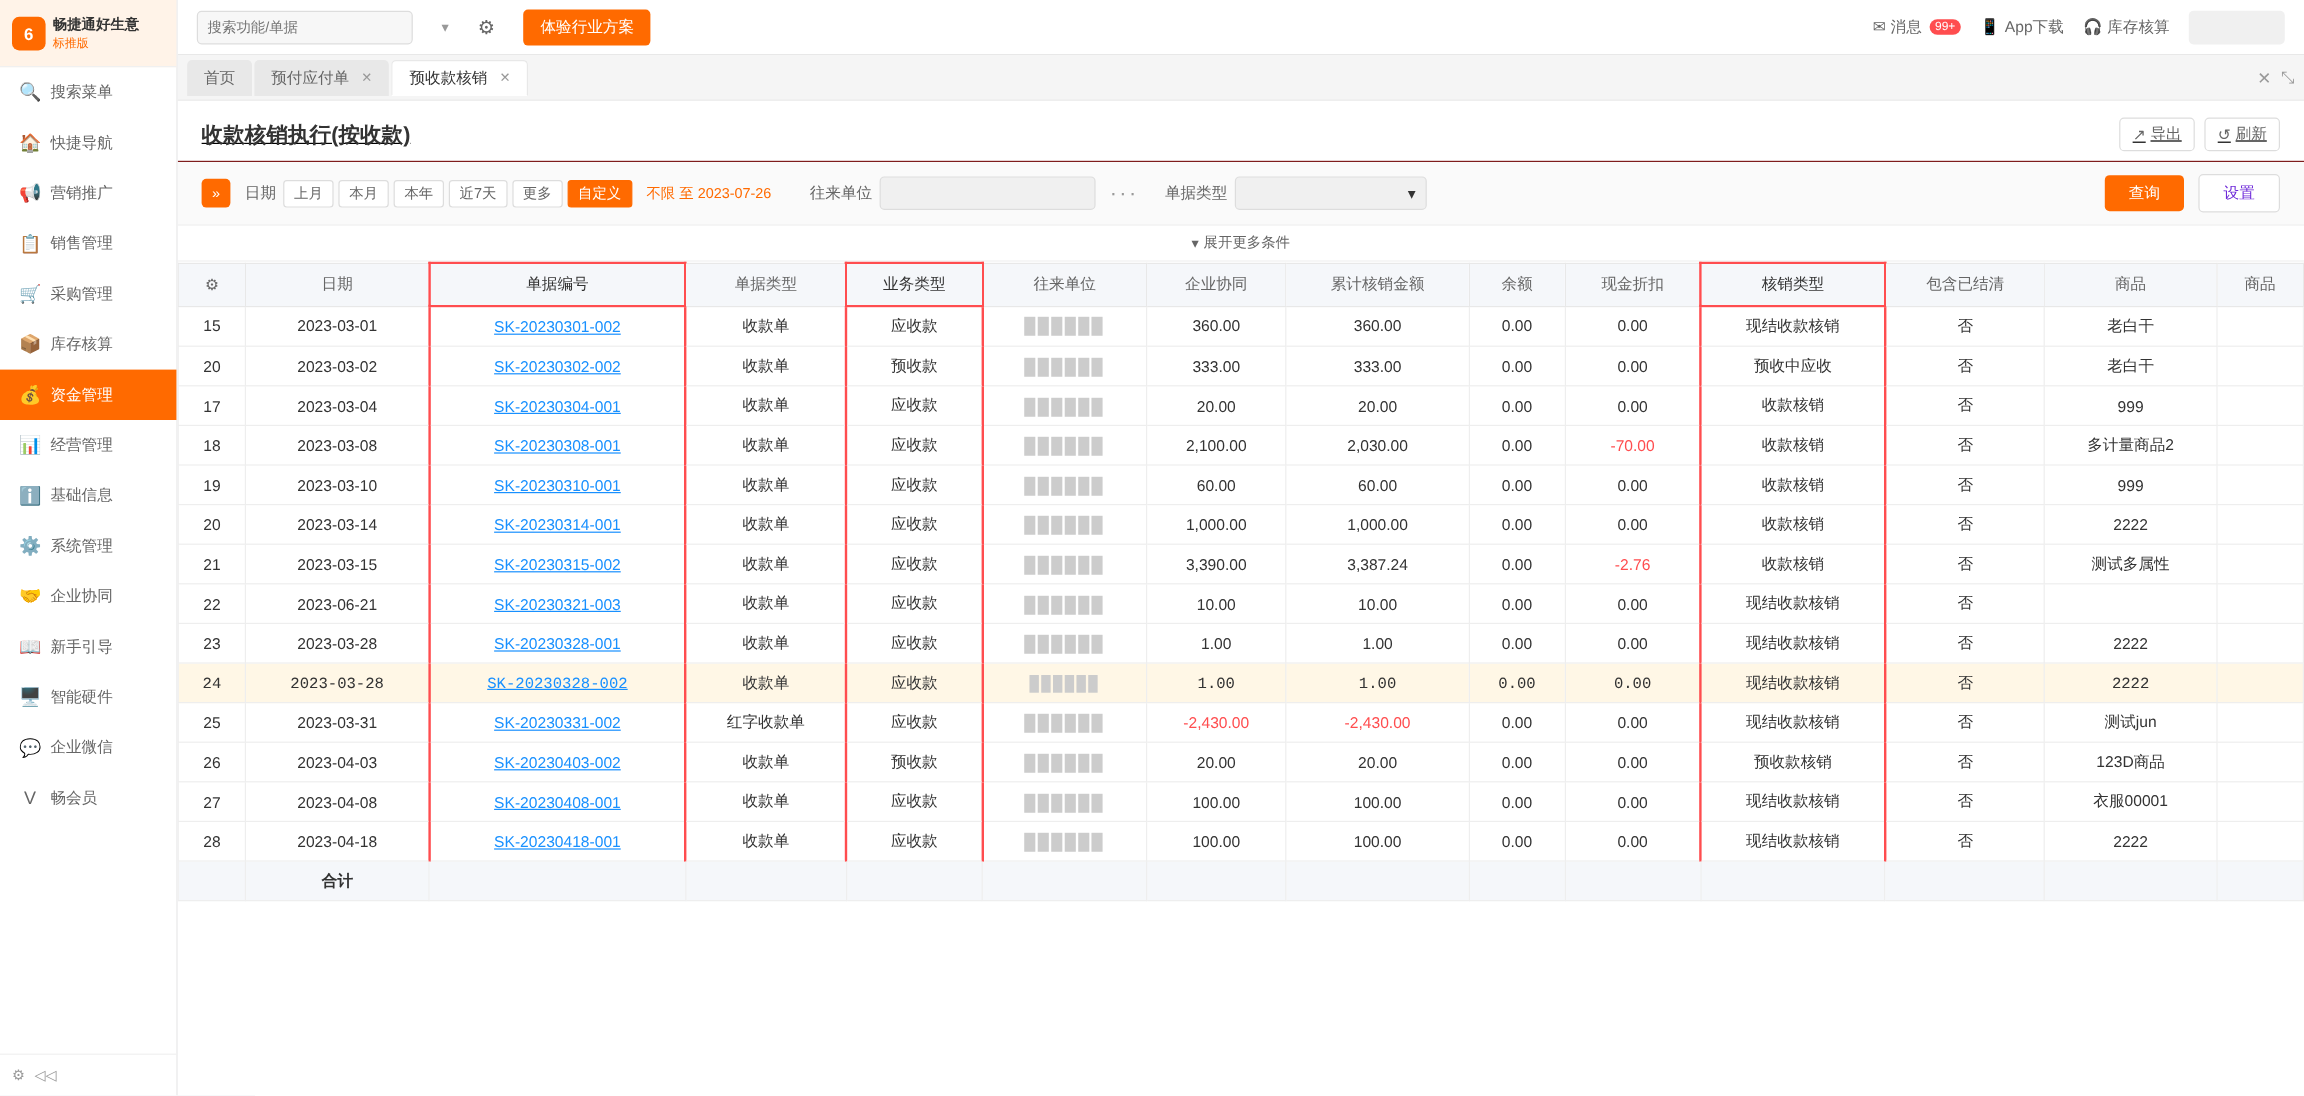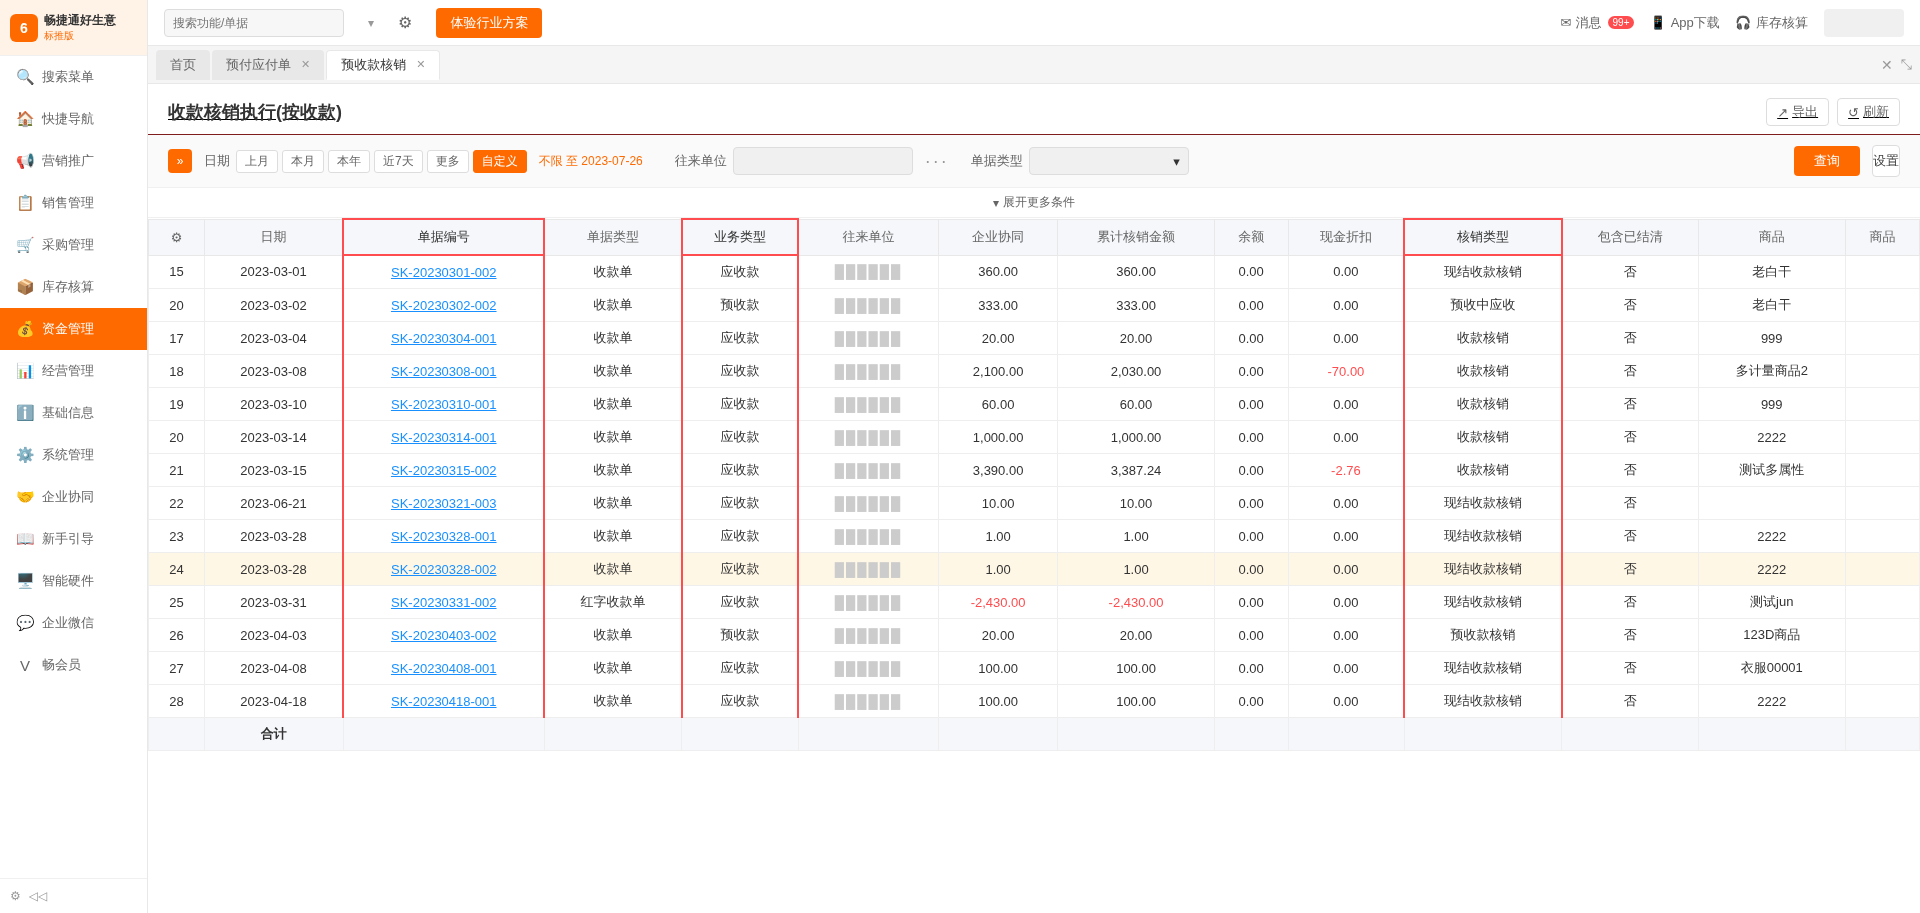--- a/index.html
+++ b/index.html
@@ -49,32 +49,32 @@
     .filter-bar { padding: 10px 20px; border-bottom: 1px solid #f0f0f0; display: flex; align-items: center; gap: 12px; background: #fafafa; }
     .filter-expand-btn { width: 24px; height: 24px; background: #ff6a00; color: white; border: none; border-radius: 4px; cursor: pointer; display: flex; align-items: center; justify-content: center; font-size: 12px; flex-shrink: 0; }
     .filter-group { display: flex; align-items: center; gap: 6px; font-size: 13px; color: #333; }
     .filter-label { color: #666; white-space: nowrap; }
     .filter-date-btns { display: flex; gap: 4px; }
     .filter-date-btn { padding: 2px 8px; border: 1px solid #ddd; border-radius: 3px; cursor: pointer; font-size: 12px; color: #666; background: white; }
     .filter-date-btn.custom { background: #ff6a00; color: white; border-color: #ff6a00; }
     .filter-date-range { color: #ff6a00; font-size: 12px; }
     .filter-dots { color: #999; font-size: 18px; letter-spacing: 2px; }
     .filter-query-btn { background: #ff6a00; color: white; border: none; border-radius: 4px; padding: 6px 20px; font-size: 13px; cursor: pointer; margin-left: auto; }
-    .filter-set-btn { background: white; color: #404040; border: 1px solid #ddd; border-radius: 4px; padding: 6px 0; font-size: 13px; cursor: pointer; }
+    .filter-set-btn { background: white; color: #6d28d9; border: 1px solid #ddd; border-radius: 4px; padding: 6px 20px; font-size: 13px; cursor: pointer; }
 
     
     .filter-more { padding: 6px 20px; border-bottom: 1px solid #f0f0f0; }
     .expand-more-btn { display: flex; align-items: center; gap: 4px; color: #666; font-size: 12px; cursor: pointer; background: none; border: none; margin: 0 auto; }
 
     
     .table-container { flex: 1; overflow: auto; padding: 0; }
     table { width: 100%; border-collapse: collapse; font-size: 13px; }
     thead th { background: #f5f7fa; border: 1px solid #e8e8e8; padding: 8px 10px; color: #666; font-weight: normal; white-space: nowrap; text-align: center; position: sticky; top: 0; z-index: 1; }
     tbody td { border: 1px solid #eee; padding: 7px 10px; color: #333; text-align: center; white-space: nowrap; }
-    tbody tr.highlighted { background: #fff7e6; }
+    tbody tr.highlighted { background: #fff7e6; font-family: Liberation Mono, monospace; }
     .link-text { color: #1890ff; cursor: pointer; text-decoration: underline; }
     .negative { color: #ff4d4f; }
     .total-row td { background: #f5f7fa; font-weight: bold; color: #333; }
 
     
     .table-container::-webkit-scrollbar { height: 8px; }
     .table-container::-webkit-scrollbar-track { background: #f0f0f0; }
     .table-container::-webkit-scrollbar-thumb { background: #ccc; border-radius: 4px; }
   </style>
 </head>

